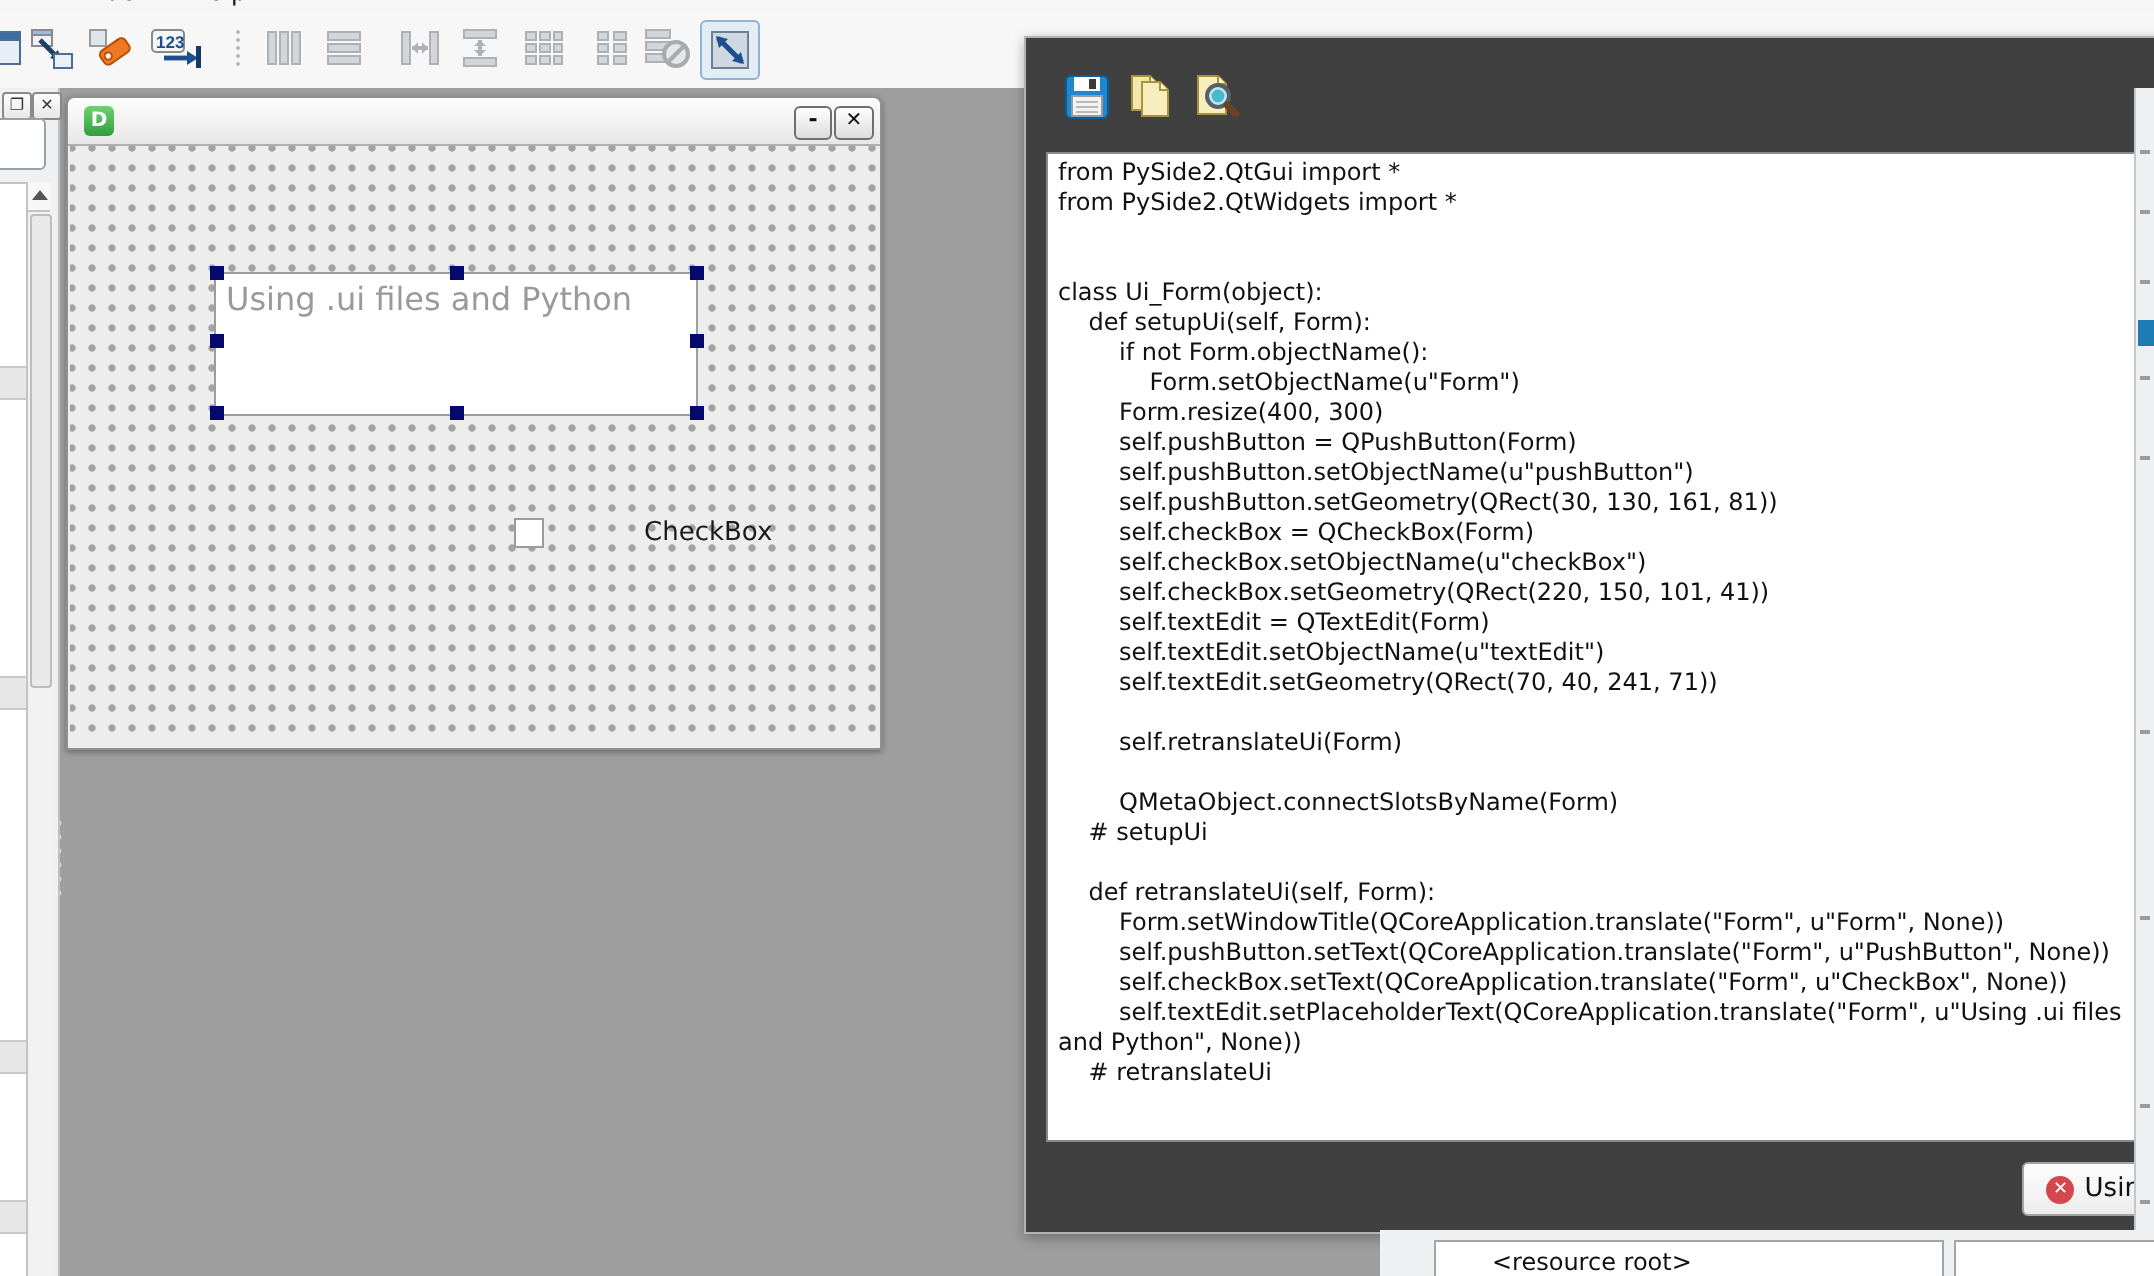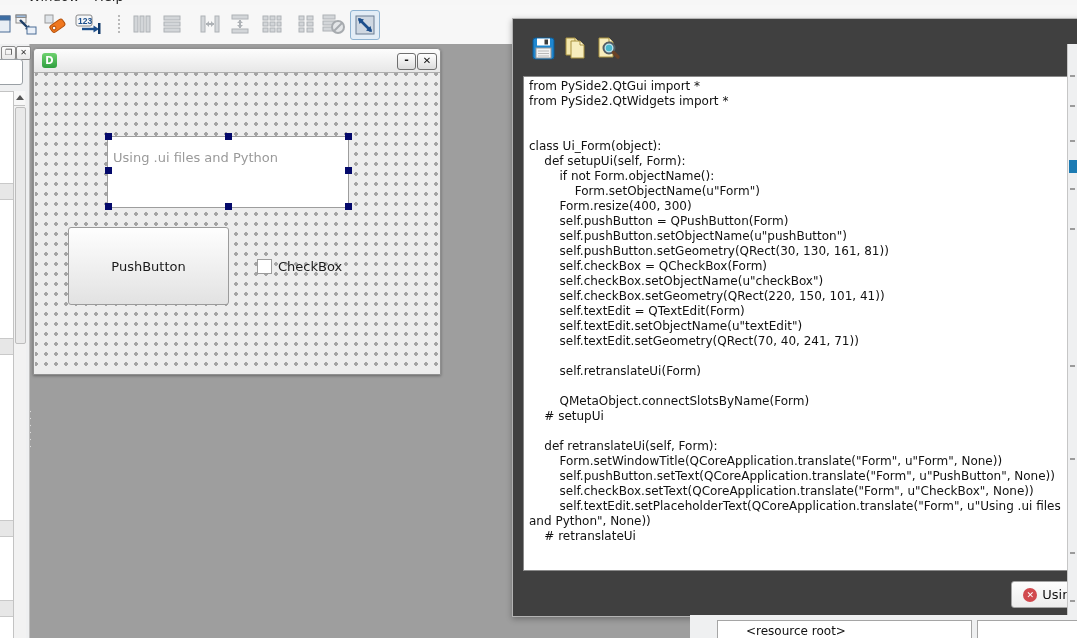--- a/index.html
+++ b/index.html
@@ -53,26 +53,26 @@
   .fw-btn{position:absolute;top:4px;height:15px;border:1px solid #6f6f6f;border-radius:3px;
     background:linear-gradient(#ffffff,#dcdcdc);text-align:center;color:#111;}
   #fw-min{left:363px;width:17px;font-size:11px;line-height:11px;font-weight:bold;}
   #fw-close{left:383px;width:18px;font-size:10px;line-height:14px;font-weight:bold;}
   #fw-canvas{position:absolute;left:1px;top:24px;width:404px;height:299px;background:#ededed;
     background-image:radial-gradient(circle,#a3a3a3 22%,transparent 30%);
     background-size:10px 10px;background-position:6px 6px;}
 
   
   #w-textedit{position:absolute;left:72px;top:63px;width:240px;height:70px;background:#ffffff;border:1px solid #9d9d9d;}
-  #w-textedit .ph{position:absolute;left:5px;top:13px;color:#9a9a9a;font-size:13px;}
+  #w-textedit .ph{position:absolute;left:5px;top:3px;color:#9a9a9a;font-size:16px;}
   .handle{position:absolute;width:7px;height:7px;background:#04096b;}
   #w-pushbutton{position:absolute;left:33px;top:154px;width:159px;height:76px;
     background:linear-gradient(#fefefe,#e2e2e2);border:1px solid #9b9b9b;border-radius:3px;
     display:flex;align-items:center;justify-content:center;font-size:13px;color:#1b1b1b;}
-  #w-checkbox{position:absolute;left:222px;top:185px;height:16px;display:flex;align-items:center;}
+  #w-checkbox{position:absolute;left:222px;top:185px;height:16px;display:flex;align-items:center;gap:44px;}
   #w-checkbox .box{width:13px;height:13px;background:#fff;border:1px solid #9b9b9b;margin-right:6px;}
   #w-checkbox .lbl{font-size:13px;color:#1b1b1b;}
 
   
   #dialog{left:512px;top:18px;width:582px;height:597px;background:#404040;border:1px solid #b3b3b3;box-shadow:0 2px 6px rgba(0,0,0,.3);padding-left:12px;}
   .dlg-tbtn{position:absolute;top:15px;width:28px;height:28px;display:flex;align-items:center;justify-content:center;}
   #code-area{position:absolute;left:10px;top:57px;width:566px;height:493px;background:#ffffff;border:1px solid #8a8a8a;overflow:hidden;}
   #code-text{position:absolute;left:5px;top:2px;right:16px;
     font-family:"DejaVu Sans","Liberation Sans",sans-serif;
     font-size:12px;line-height:15px;color:#111;white-space:pre-wrap;margin:0;}
@@ -278,21 +278,20 @@
 
     <div class="handle" style="left:70px;top:60px;"></div>
     <div class="handle" style="left:190px;top:60px;"></div>
     <div class="handle" style="left:310px;top:60px;"></div>
     <div class="handle" style="left:70px;top:94px;"></div>
     <div class="handle" style="left:310px;top:94px;"></div>
     <div class="handle" style="left:70px;top:130px;"></div>
     <div class="handle" style="left:190px;top:130px;"></div>
     <div class="handle" style="left:310px;top:130px;"></div>
 
-    <div id="w-pushbutton">PushButton</div>
 
     <div id="w-checkbox">
       <span class="box"></span>
       <span class="lbl">CheckBox</span>
     </div>
   </div>
 </div>
 
 <div id="dialog" class="abs">
 

